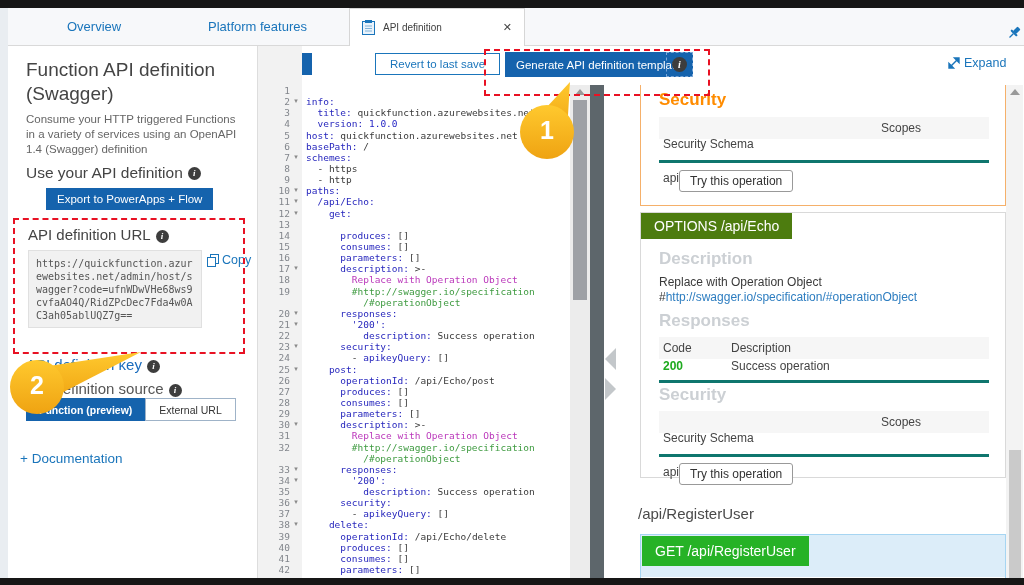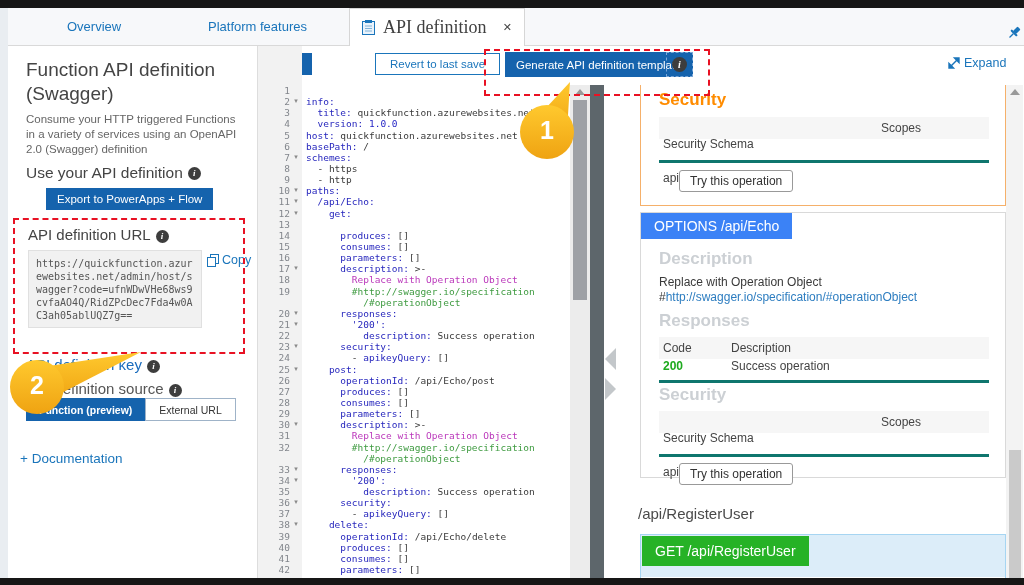--- a/index.html
+++ b/index.html
@@ -11,21 +11,21 @@
   
   .bar-top    { left:0; top:0; width:1024px; height:8px; background:#161616; }
   .bar-bottom { left:0; top:578px; width:1024px; height:7px; background:#161616; }
   .left-strip { left:0; top:8px; width:8px; height:570px; background:#e9edf1; }
 
   
   .tabbar { left:8px; top:8px; width:1016px; height:38px; background:#f7f8fa; border-bottom:1px solid #d9d9d9; }
   .tab-link { position:absolute; top:11px; font-size:13px; color:#1a75bb; cursor:pointer; }
   .tab-active { position:absolute; left:341px; top:0; width:176px; height:38px; background:#fff;
                 border:1px solid #d6d6d6; border-bottom:none; display:flex; align-items:center; gap:8px; padding:0 12px; }
-  .tab-active .lbl { font-size:18px; color:#404040; flex:1;font-family:Liberation Serif, serif; }
+  .tab-active .lbl { font-size:10px; color:#404040; flex:1; }
   .tab-close { font-size:11px; color:#444; cursor:pointer; }
   .pin { left:999px; top:17px; }
 
   
   .left-panel { left:8px; top:46px; width:250px; height:532px; background:#fff; border-right:1px solid #ddd; }
   .lp-title { position:absolute; left:18px; top:12px; width:215px; font-size:19px; line-height:24px; color:#444; }
   .lp-sub   { position:absolute; left:18px; top:66px; width:214px; font-size:11.5px; line-height:15px; color:#666; }
   .lp-h     { position:absolute; font-size:15.5px; color:#444; }
   .info-dot { display:inline-block; width:13px; height:13px; border-radius:50%; background:#3d3d3d; color:#fff;
               font-size:9px; font-weight:bold; text-align:center; line-height:13px; vertical-align:middle;
@@ -83,21 +83,21 @@
   .mini-table { position:absolute; left:18px; width:330px; font-size:12px; }
   .mt-head { display:flex; background:#f6f6f6; height:22px; align-items:center; color:#444; }
   .mt-row  { display:flex; height:24px; color:#444; border-bottom:3px solid #0f766e; }
   .col-a { width:222px; padding-left:4px;margin-top:32px; } .col-b { flex:1; }
   .col-c { width:72px; padding-left:4px; }
   .try-btn { position:absolute; left:18px; background:#fff; border:1px solid #999; border-radius:3px;
              font-size:12px; color:#333; padding:3px 10px; cursor:pointer; font-family:"Liberation Sans",sans-serif;margin-left:20px; }
   .green-code { color:#1eaa1e; font-weight:bold; }
 
   .card2 { left:640px; top:212px; width:366px; height:266px; border:1px solid #d9d9d9; background:#fff; }
-  .op-tab { position:absolute; left:0; top:0; background:#3b82f6; color:#fff; font-size:14px; padding:5px 13px; }
+  .op-tab { position:absolute; left:0; top:0; background:#4d7c0f; color:#fff; font-size:14px; padding:5px 13px; }
   .h-gray { position:absolute; left:18px; font-size:17px; font-weight:bold; color:#ccd0d4; }
   .desc-text { position:absolute; left:18px; font-size:12px; line-height:15px; color:#3a3a3a; }
   .desc-link { color:#2d7dc0; cursor:pointer; }
 
   .ru-title { left:638px; top:505px; font-size:15px; color:#4a4a4a; }
   .card3 { left:640px; top:534px; width:366px; height:70px; border:1px solid #a6d5f2; background:#fff; }
   .card3-band { position:absolute; left:0; top:0; width:100%; height:42px; background:#dcedf9; }
   .get-tab { position:absolute; left:1px; top:1px; background:#26b226; color:#fff; font-size:14px; padding:7px 13px; }
   .h-blue { position:absolute; left:18px; top:48px; font-size:17px; font-weight:bold; color:#3d9bd5; }
 
@@ -138,21 +138,21 @@
       <g transform="rotate(45 7 7)" fill="#1a75bb">
         <rect x="5" y="1" width="4" height="6" rx="1"></rect>
         <rect x="3" y="6.6" width="8" height="2" rx="1"></rect>
         <rect x="6.4" y="8.6" width="1.2" height="5"></rect>
       </g>
     </svg>
   </div>
 
   <div class="abs left-panel">
     <div class="lp-title">Function API definition (Swagger)</div>
-    <div class="lp-sub">Consume your HTTP triggered Functions in a variety of services using an OpenAPI 2.0 (Swagger) definition</div>
+    <div class="lp-sub">Consume your HTTP triggered Functions in a variety of services using an OpenAPI 1.4 (Swagger) definition</div>
     <div class="lp-h" style="left:18px; top:118px;">
       <span>Use your API definition</span><span class="info-dot">i</span>
     </div>
     <button class="abs btn-blue" style="left:18px; top:142px;margin-left:20px;">Export to PowerApps + Flow</button>
     <div class="lp-h" style="left:20px; top:180px; font-size:15px;">
       <span>API definition URL</span><span class="info-dot">i</span>
     </div>
     <div class="url-box">https://quickfunction.azurewebsites.net/admin/host/swagger?code=ufnWDwVHe68ws9cvfaAO4Q/RidZPcDec7Fda4w0AC3ah05ablUQZ7g==</div>
     <div class="copy-link">
       <svg width="12" height="13" viewBox="0 0 12 13">

